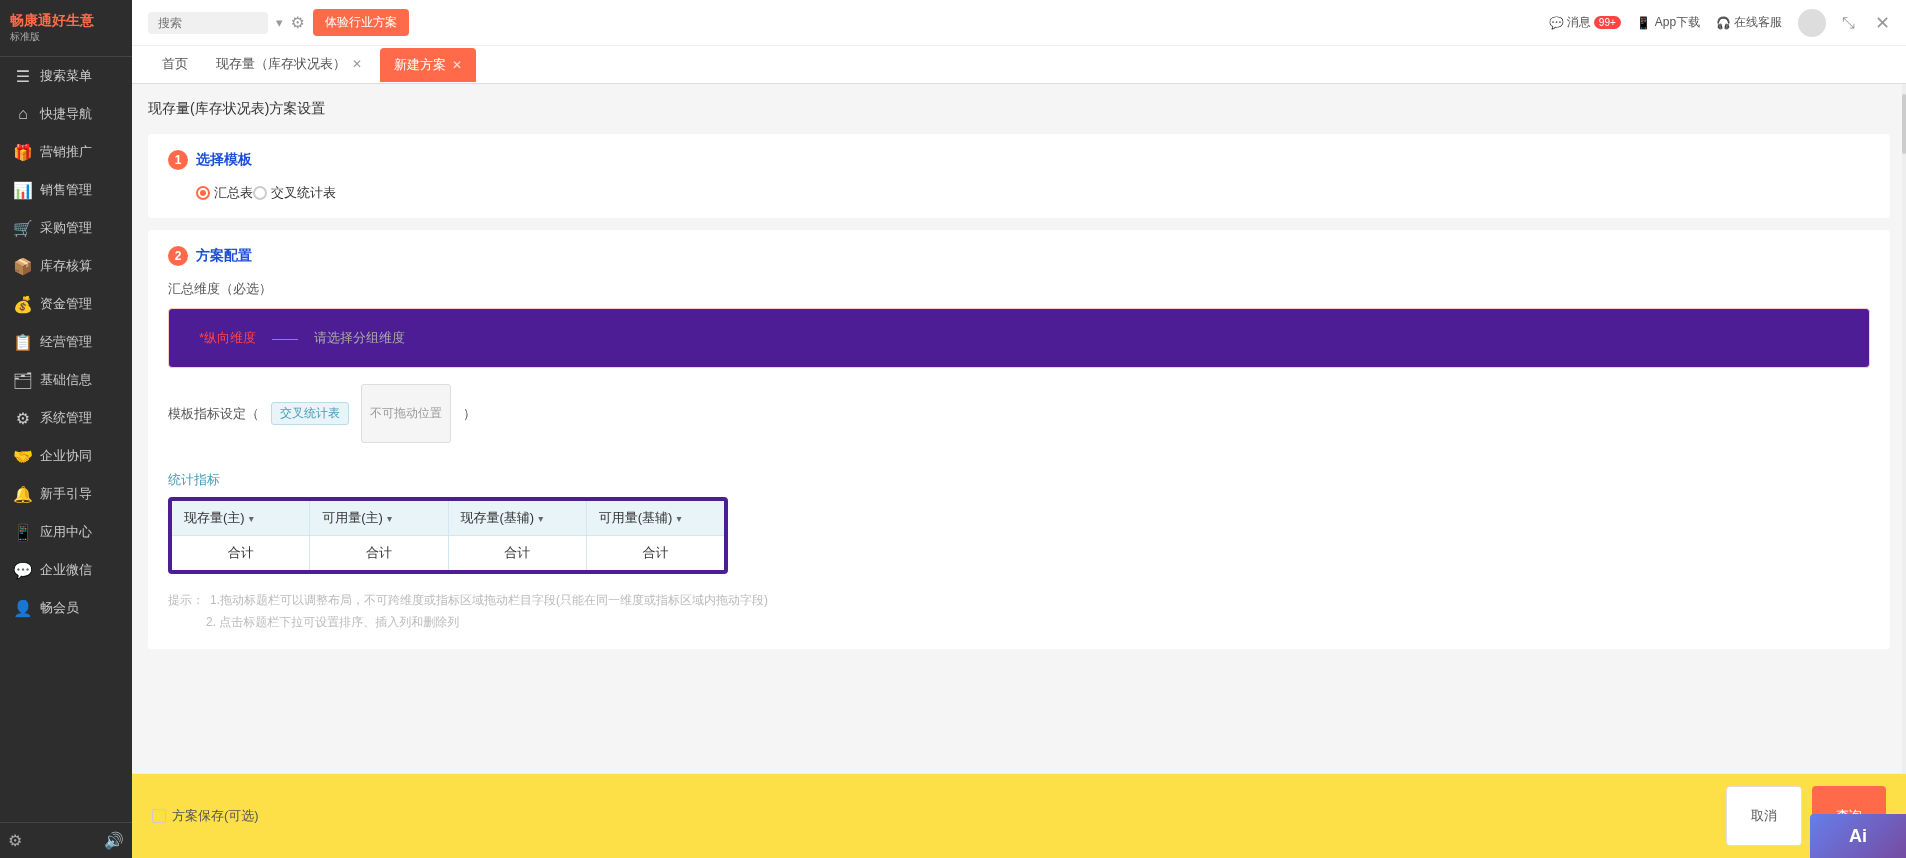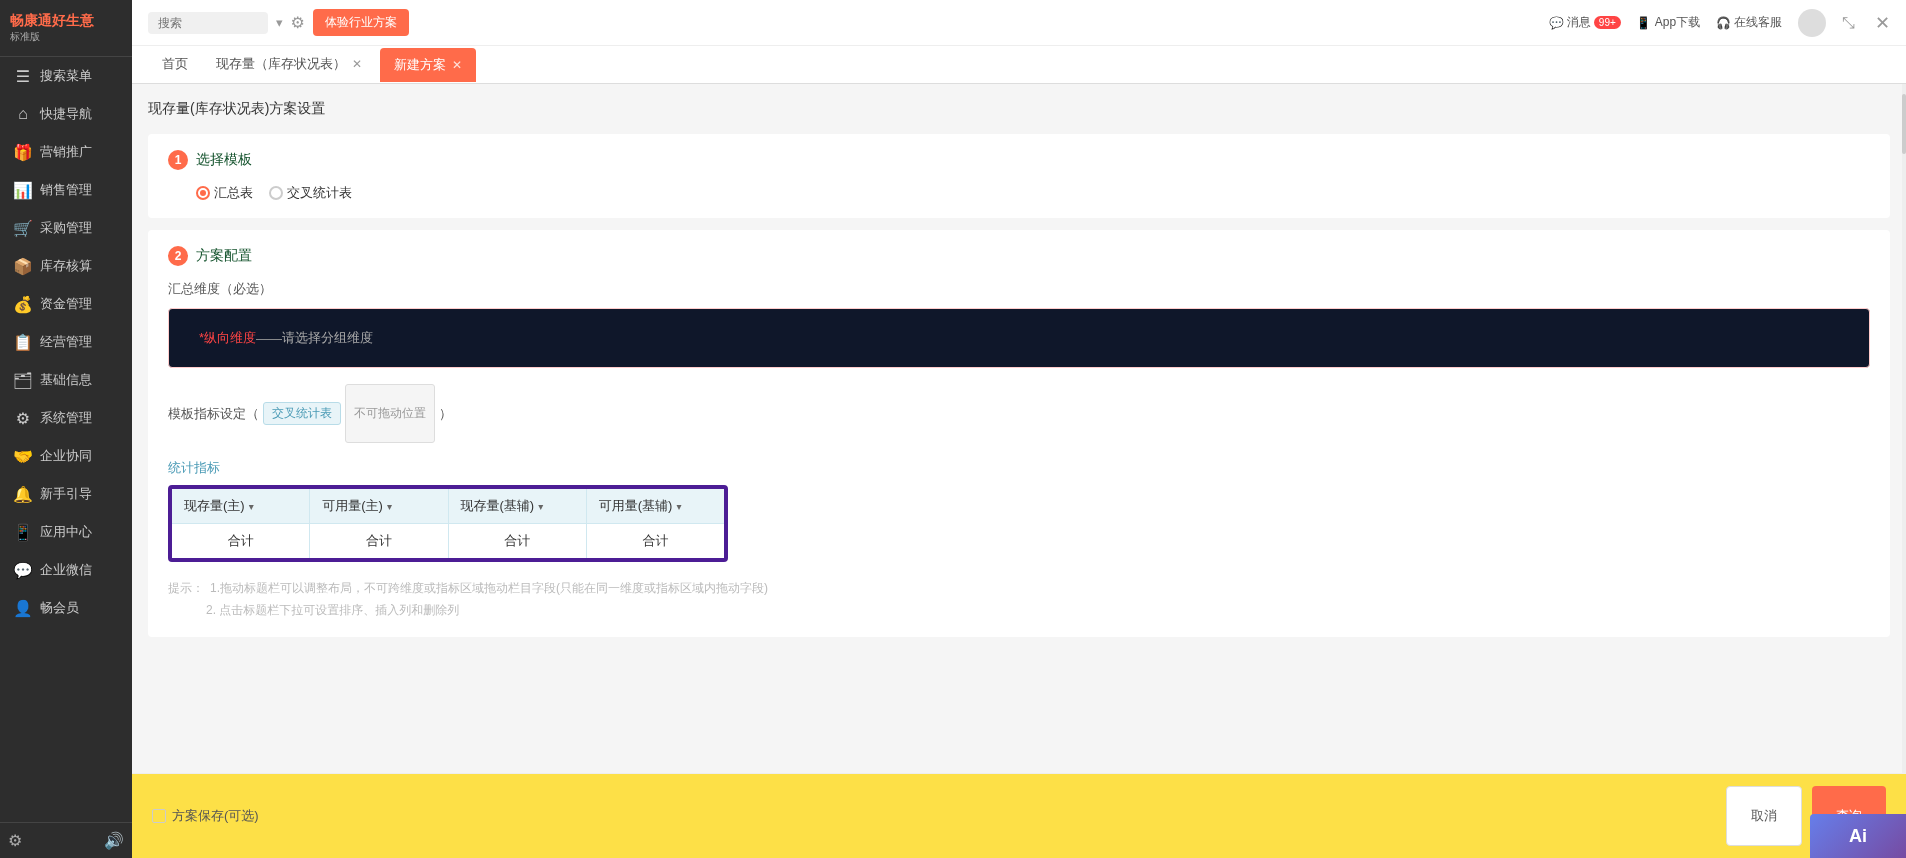--- a/index.html
+++ b/index.html
@@ -137,61 +137,62 @@
       border-radius: 50%;
       width: 20px;
       height: 20px;
       display: flex;
       align-items: center;
       justify-content: center;
       font-size: 12px;
       font-weight: bold;
       flex-shrink: 0;
     }
-    .section-title { font-size: 14px; color: #14532d; font-weight: normal; }
-
-    .template-options { display: flex; align-items: center; gap: 16px; margin-left: 28px; }
+    .section-title { font-size: 14px; color: #1d4ed8; font-weight: bold; }
+
+    .template-options { display: flex; align-items: center; margin-left: 28px; }
     .radio-option { display: flex; align-items: center; gap: 4px; cursor: pointer; font-size: 13px; color: #333; }
     .radio-circle {
       width: 14px; height: 14px;
       border-radius: 50%;
       border: 2px solid #ccc;
       display: flex; align-items: center; justify-content: center;
     }
     .radio-circle.checked { border-color: #ff6b4a; }
     .radio-circle.checked::after {
       content: '';
       width: 6px; height: 6px;
       border-radius: 50%;
       background: #ff6b4a;
     }
 
     
     .config-section { }
     .subsection-label { font-size: 13px; color: #555; margin-bottom: 10px; }
 
     .dimension-box {
-      background: #0f172a;
+      background: #4c1d95;
       border: 1px solid #ffcccc;
       border-radius: 4px;
       padding: 20px 30px;
       display: flex;
       align-items: center;
+      gap: 16px;
       margin-bottom: 16px;
       text-align: center;
     }
     .dimension-required { color: #ff4444; font-size: 13px; }
     .dimension-divider { color: #999; font-size: 13px; }
     .dimension-placeholder { color: #aaa; font-size: 13px; }
 
     .indicator-label-row {
       display: flex;
       align-items: center;
-      gap: 4px;
-      margin-bottom: 16px;
+      gap: 12px;
+      margin-bottom: 28px;
       font-size: 13px;
       color: #555;
     }
     .indicator-drag-badge {
       background: #e8f4f8;
       border: 1px solid #b8dce8;
       border-radius: 3px;
       padding: 2px 8px;
       font-size: 12px;
       color: #4a9ab5;

